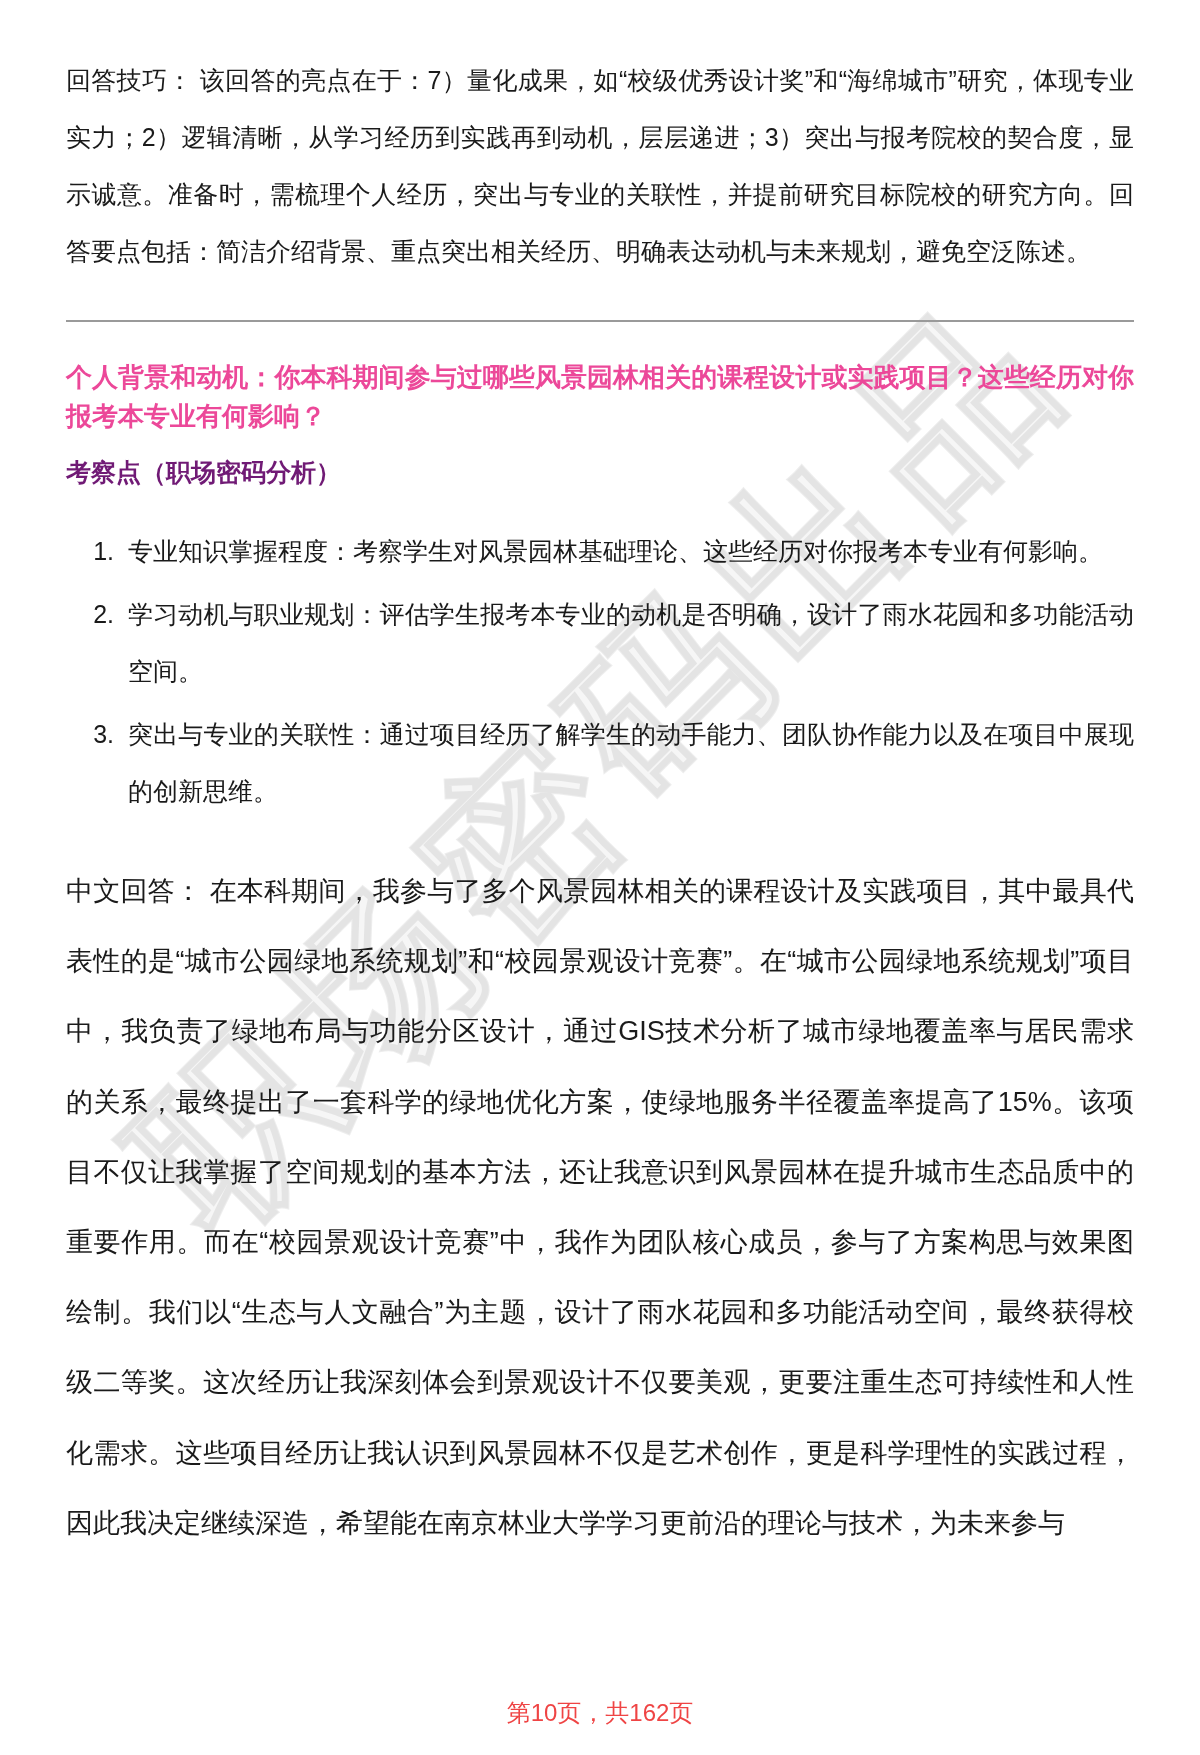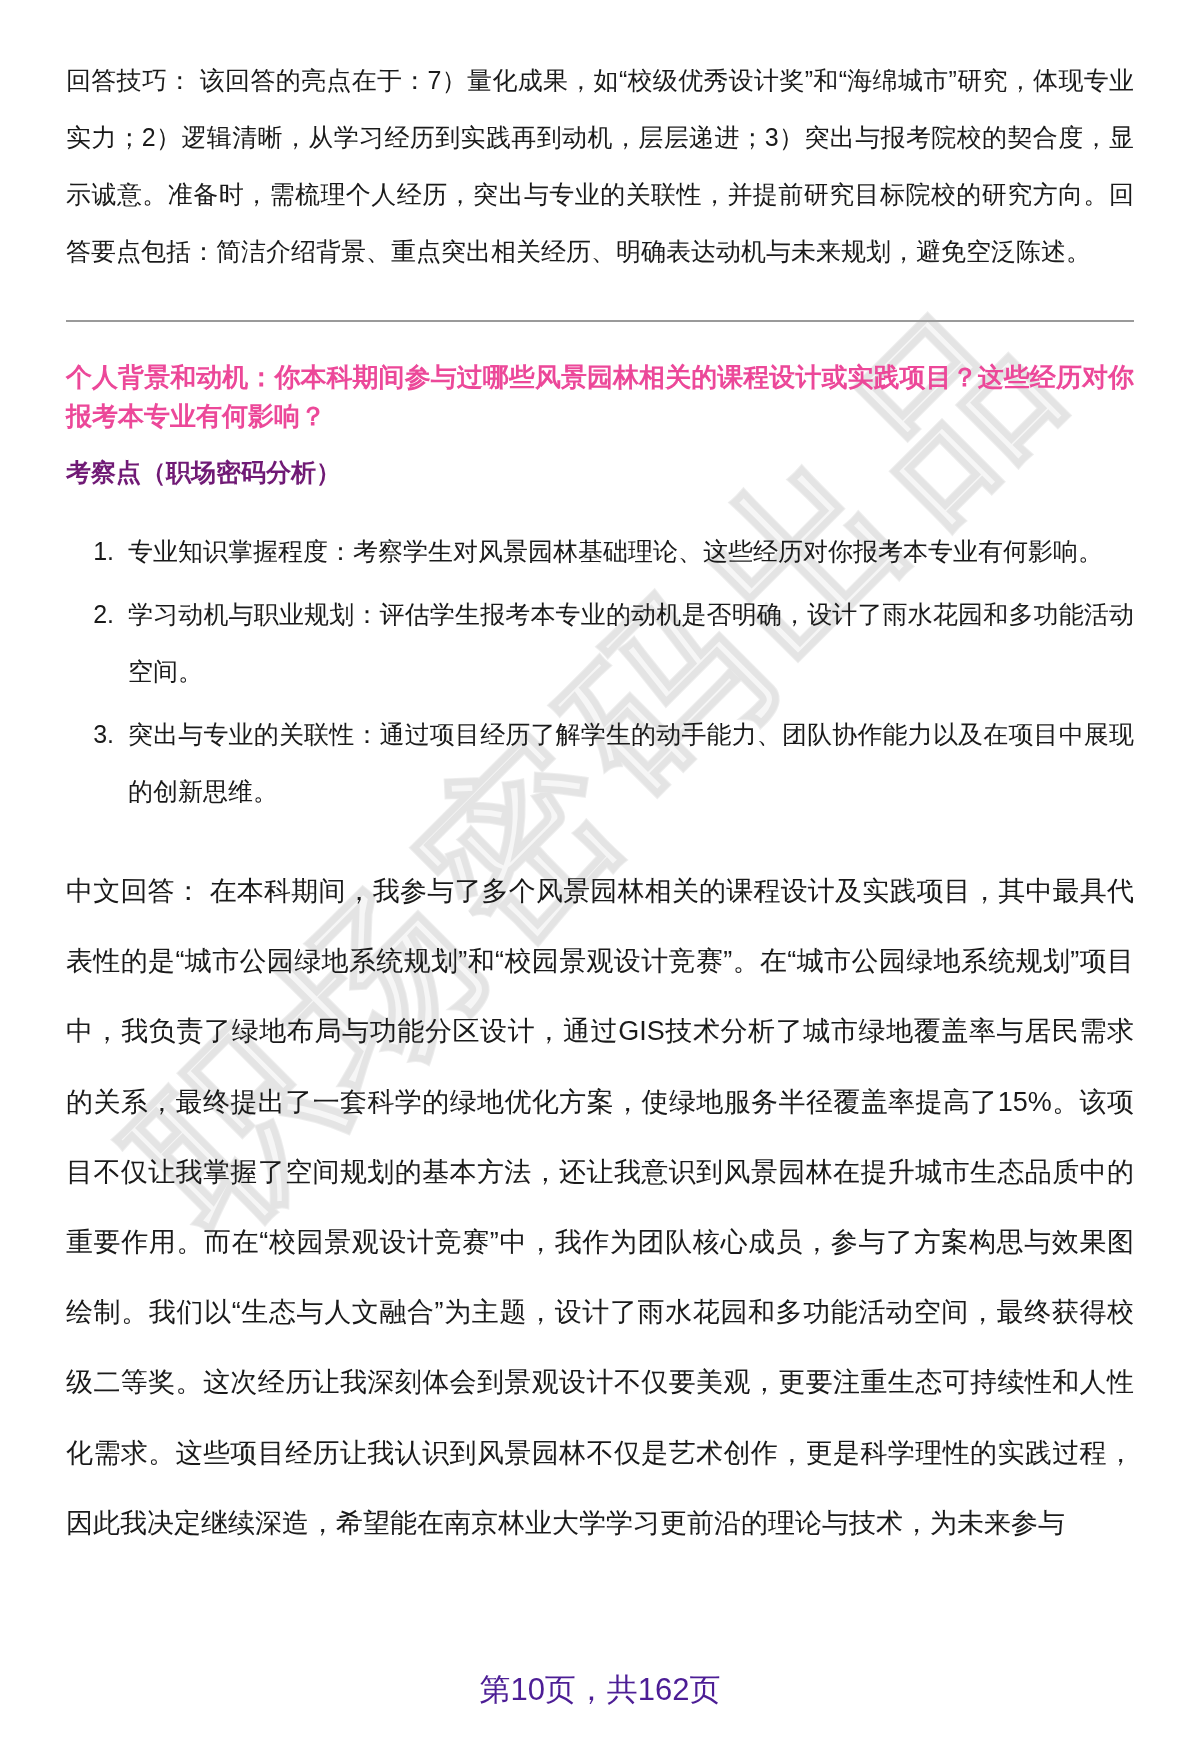--- a/index.html
+++ b/index.html
@@ -88,25 +88,25 @@
   }
   .answer {
     font-size: 27px;
     line-height: 2.6;
     text-align: justify;
     margin-top: 36px;
   }
   .footer {
     position: absolute;
     left: 0;
-    bottom: 44px;
+    bottom: 26px;
     width: 100%;
     text-align: center;
-    font-size: 31px;
-    color: #4c1d95;
+    font-size: 24px;
+    color: #ef4444;
     z-index: 1;
   }
 </style>
 </head>
 <body>
 
 <div class="page">
 
   <div class="watermark">职场密码出品</div>
 

